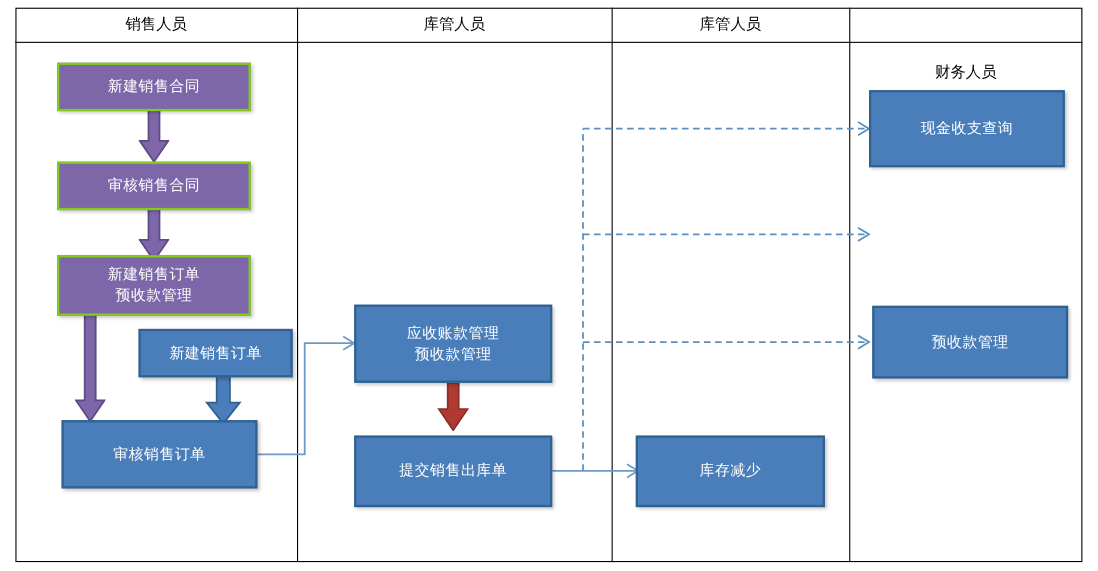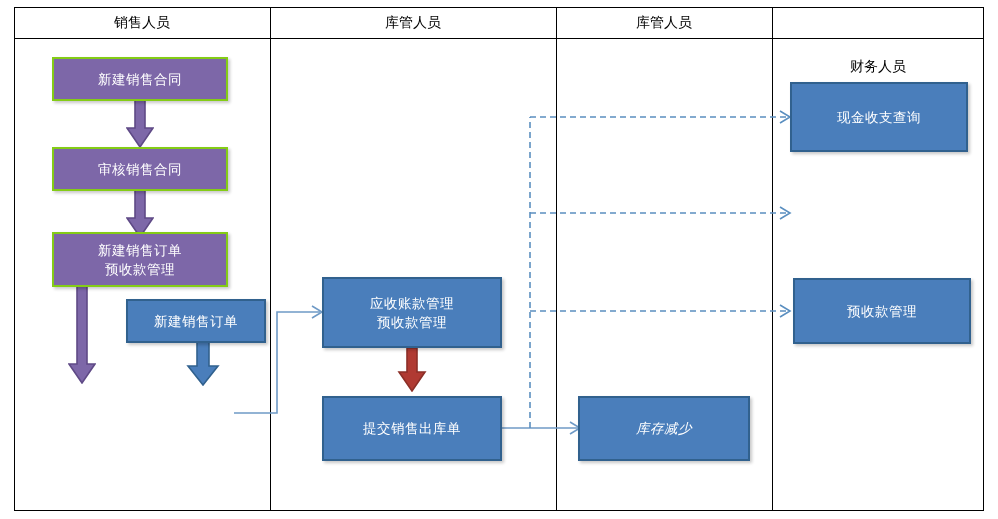--- a/index.html
+++ b/index.html
@@ -180,33 +180,36 @@
     <div>
       <span>新建销售订单</span>
       <span>预收款管理</span>
     </div>
   </div>
 
   <div class="node blue" style="left:126px; top:299px; width:140px; height:44px;justify-content:center;">
     <span>新建销售订单</span>
   </div>
 
+  <div class="node blue" style="left:56px; top:382px; width:178px; height:62px;">
+    <span>审核销售订单</span>
+  </div>
 
   <div class="node blue" style="left:322px; top:277px; width:180px; height:71px;">
     <div>
       <span>应收账款管理</span>
       <span>预收款管理</span>
     </div>
   </div>
 
   <div class="node blue" style="left:322px; top:396px; width:180px; height:65px;">
     <span>提交销售出库单</span>
   </div>
 
-  <div class="node blue" style="left:578px; top:396px; width:172px; height:65px;font-style:italic;">
+  <div class="node blue" style="left:578px; top:396px; width:172px; height:65px;">
     <span>库存减少</span>
   </div>
 
   <div class="node blue" style="left:790px; top:82px; width:178px; height:70px;">
     <span>现金收支查询</span>
   </div>
 
 
   <div class="node blue" style="left:793px; top:278px; width:178px; height:66px;">
     <span>预收款管理</span>

